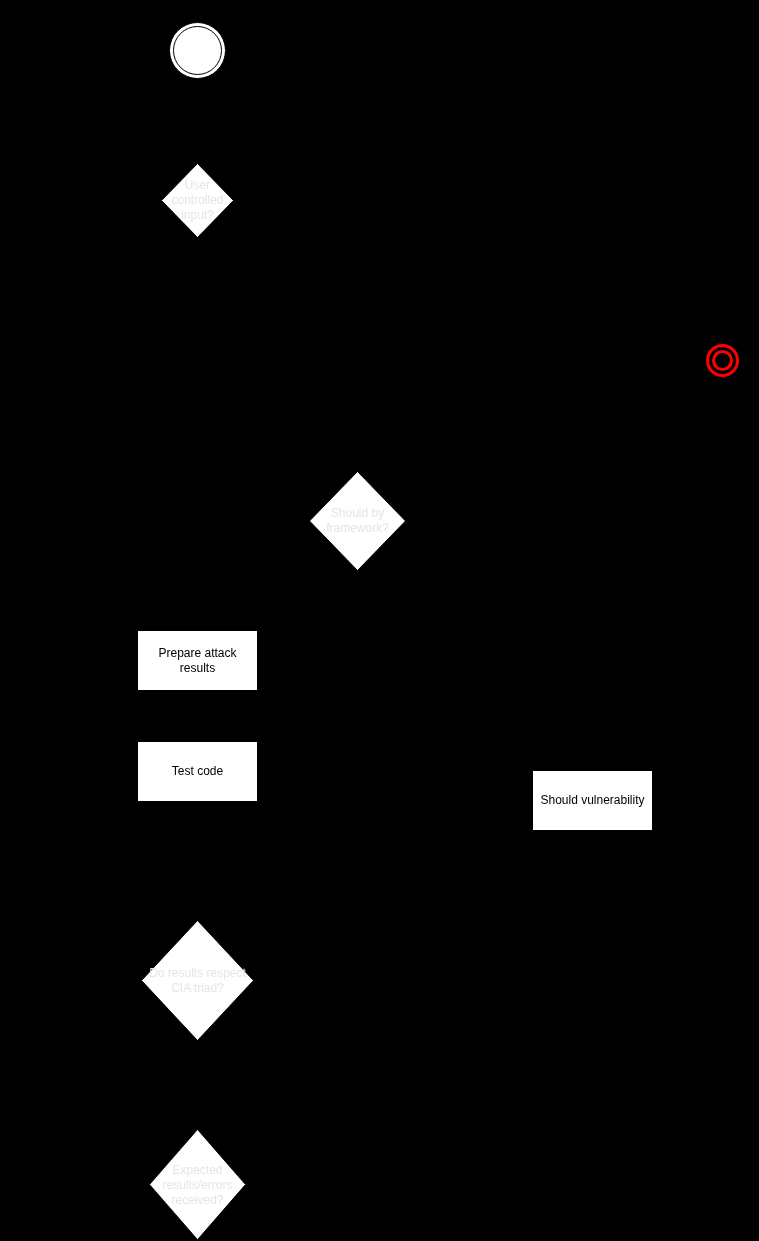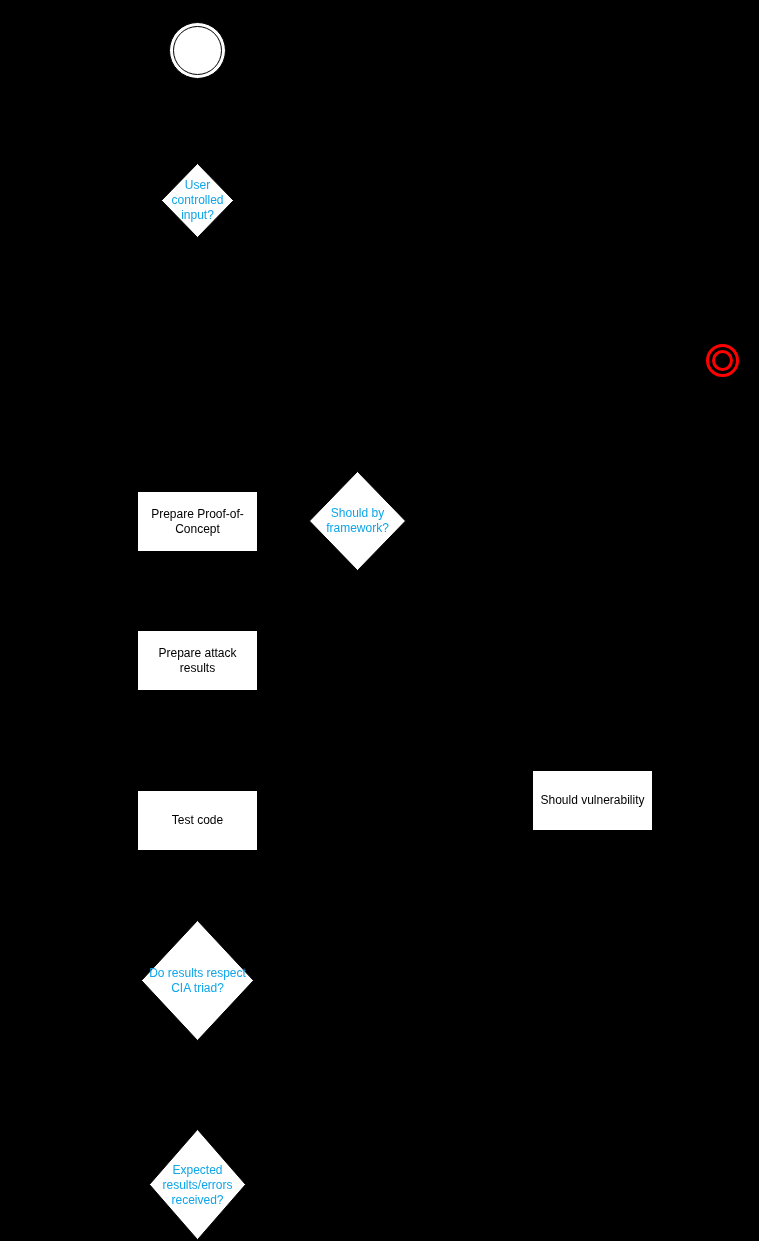--- a/index.html
+++ b/index.html
@@ -83,21 +83,21 @@
     width: 100%;
     height: 100%;
   }
   .decision .label {
     position: absolute;
     inset: 0;
     display: flex;
     align-items: center;
     justify-content: center;
     text-align: center;
-    color: #0ea5e9;
+    color: #e5e5e5;
     font-size: 12px;
     line-height: 15px;
     pointer-events: none;
   }
   .decision .label span {
     display: block;
     max-width: 86%;
   }
 </style>
 </head>
@@ -152,29 +152,26 @@
     <div class="shape">
       <svg viewBox="0 0 97 125" preserveAspectRatio="none">
         <polygon points="48.5,0.5 96.5,62 48.5,123.5 0.5,62" fill="#ffffff" stroke="#000000" stroke-width="1"></polygon>
       </svg>
     </div>
     <div class="label" style="align-items:center; padding-bottom:0;">
       <span>Expected results/errors received?</span>
     </div>
   </div>
 
-  <div class="node process" style="left:137px; top:491px; width:121px; height:61px;">
-    <span>Prepare Proof-of-Concept</span>
-  </div>
 
   <div class="node process" style="left:137px; top:630px; width:121px; height:61px;">
     <span>Prepare attack results</span>
   </div>
 
-  <div class="node process" style="left:137px; top:790px; width:121px; height:61px;">
+  <div class="node process" style="left:137px; top:741px; width:121px; height:61px;">
     <span>Test code</span>
   </div>
 
   <div class="node process" style="left:532px; top:770px; width:121px; height:61px;">
     <span>Should vulnerability</span>
   </div>
 
 </div>
 
 </body></html>

